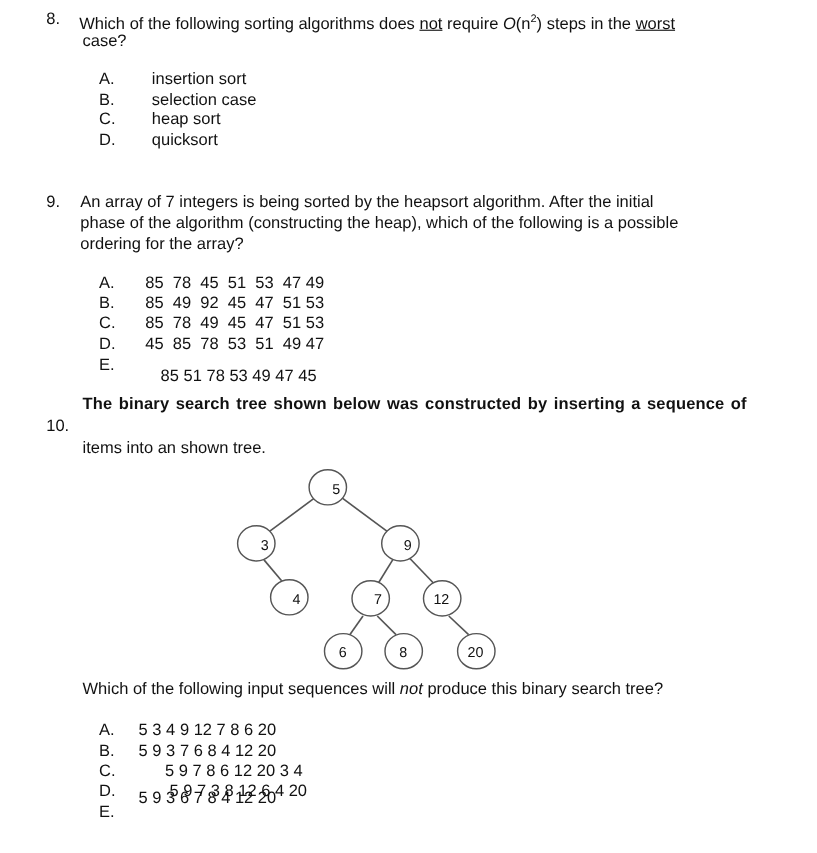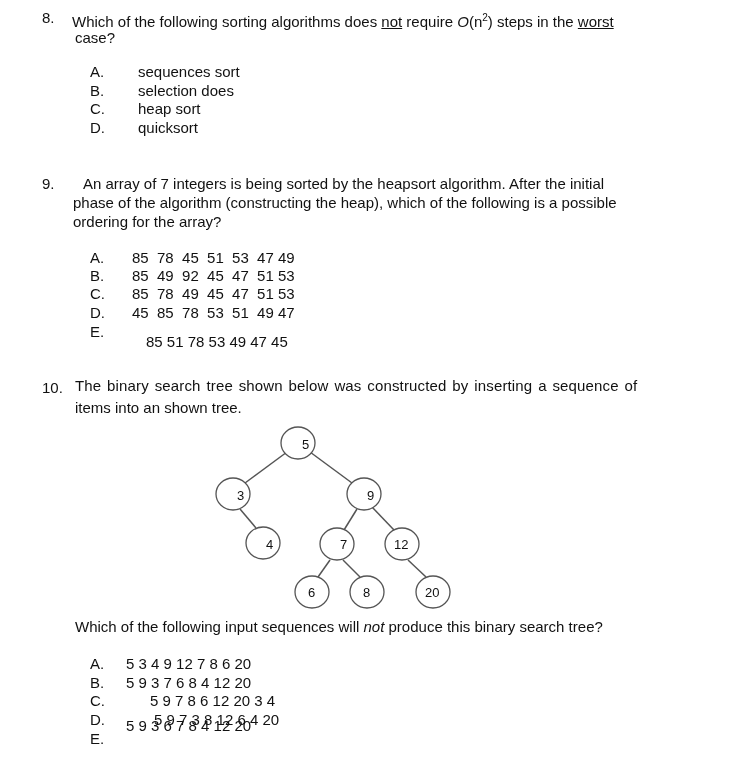--- a/index.html
+++ b/index.html
@@ -20,40 +20,40 @@
 <div>
   <span class="abs qnum" style="left:42px; top:8px;">8.</span>
   <div class="abs" style="left:72px; top:8px;">
     <span>Which of the following sorting algorithms does </span><u>not</u><span> require </span><i>O</i><span>(n</span><sup style="font-size:10px;">2</sup><span>) steps in the </span><u>worst</u>
   </div>
   <span class="abs" style="left:75px; top:28px;">case?</span>
 
   <div>
     <div>
       <span class="abs opt-letter" style="left:90px; top:62px;">A.</span>
-      <span class="abs opt-text" style="left:138px; top:62px;">sequences sort</span>
+      <span class="abs opt-text" style="left:138px; top:62px;">insertion sort</span>
     </div>
     <div>
       <span class="abs opt-letter" style="left:90px; top:81px;">B.</span>
-      <span class="abs opt-text" style="left:138px; top:81px;">selection does</span>
+      <span class="abs opt-text" style="left:138px; top:81px;">selection case</span>
     </div>
     <div>
       <span class="abs opt-letter" style="left:90px; top:99px;">C.</span>
       <span class="abs opt-text" style="left:138px; top:99px;">heap sort</span>
     </div>
     <div>
       <span class="abs opt-letter" style="left:90px; top:118px;">D.</span>
       <span class="abs opt-text" style="left:138px; top:118px;">quicksort</span>
     </div>
   </div>
 </div>
 
 <div>
   <span class="abs qnum" style="left:42px; top:174px;">9.</span>
-  <span class="abs" style="left:73px; top:174px;margin-left:10px;">An array of 7 integers is being sorted by the heapsort algorithm. After the initial</span>
+  <span class="abs" style="left:73px; top:174px;">An array of 7 integers is being sorted by the heapsort algorithm. After the initial</span>
   <span class="abs" style="left:73px; top:193px;">phase of the algorithm (constructing the heap), which of the following is a possible</span>
   <span class="abs" style="left:73px; top:212px;">ordering for the array?</span>
 
   <div>
     <div>
       <span class="abs opt-letter" style="left:90px; top:248px;">A.</span>
       <span class="abs opt-text" style="left:132px; top:248px;">85  78  45  51  53  47 49</span>
     </div>
     <div>
       <span class="abs opt-letter" style="left:90px; top:266px;">B.</span>
@@ -69,21 +69,21 @@
     </div>
     <div>
       <span class="abs opt-letter" style="left:90px; top:322px;">E.</span>
       <span class="abs opt-text" style="left:126px; top:332px;margin-left:20px;">85 51 78 53 49 47 45</span>
     </div>
   </div>
 </div>
 
 <div>
   <span class="abs qnum" style="left:42px; top:378px;">10.</span>
-  <span class="abs" style="left:75px; top:376px; letter-spacing:0.15px; word-spacing:1.5px;">The binary search tree shown below was constructed by inserting a sequence of</span>
+  <span class="abs" style="left:75px; top:358px; letter-spacing:0.15px; word-spacing:1.5px;font-weight:bold;">The binary search tree shown below was constructed by inserting a sequence of</span>
   <span class="abs" style="left:75px; top:398px;">items into an shown tree.</span>
 
   <svg width="743" height="775" style="position:absolute; left:0; top:0;" viewBox="0 0 743 775">
     <g stroke="#555555" stroke-width="1.5">
       <line x1="287" y1="452" x2="245" y2="483"></line>
       <line x1="310" y1="452" x2="352" y2="483"></line>
       <line x1="240" y1="509" x2="256" y2="528"></line>
       <line x1="357" y1="509" x2="344" y2="530"></line>
       <line x1="372" y1="507" x2="394" y2="530"></line>
       <line x1="330" y1="560" x2="318" y2="577"></line>

